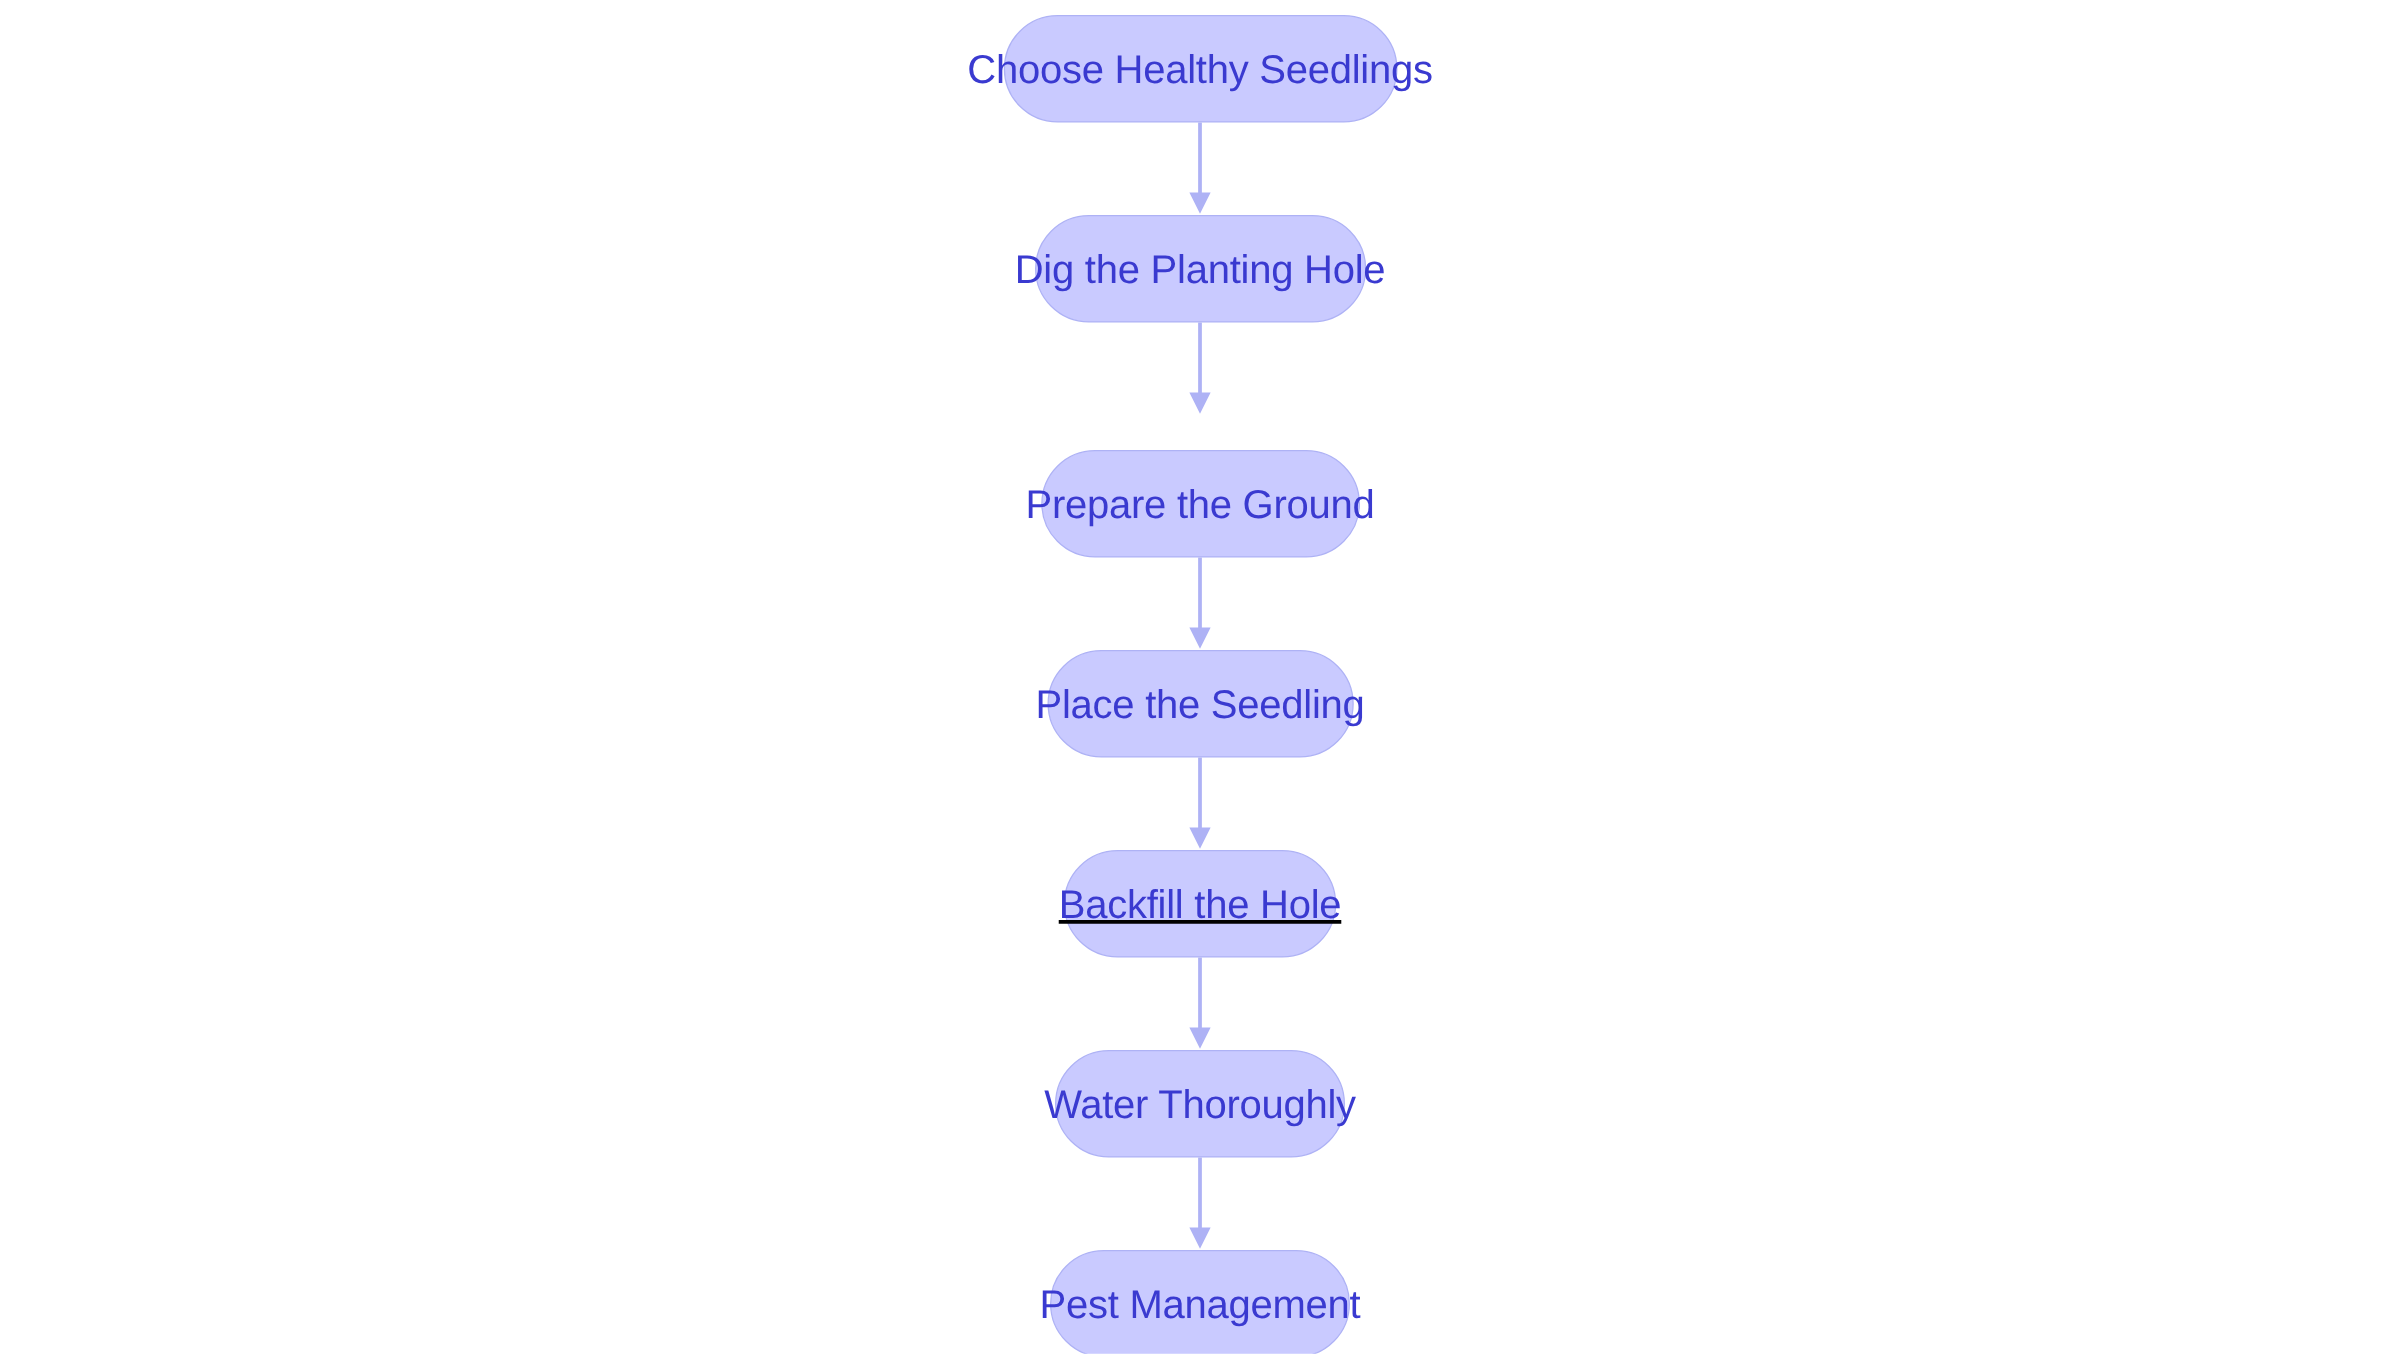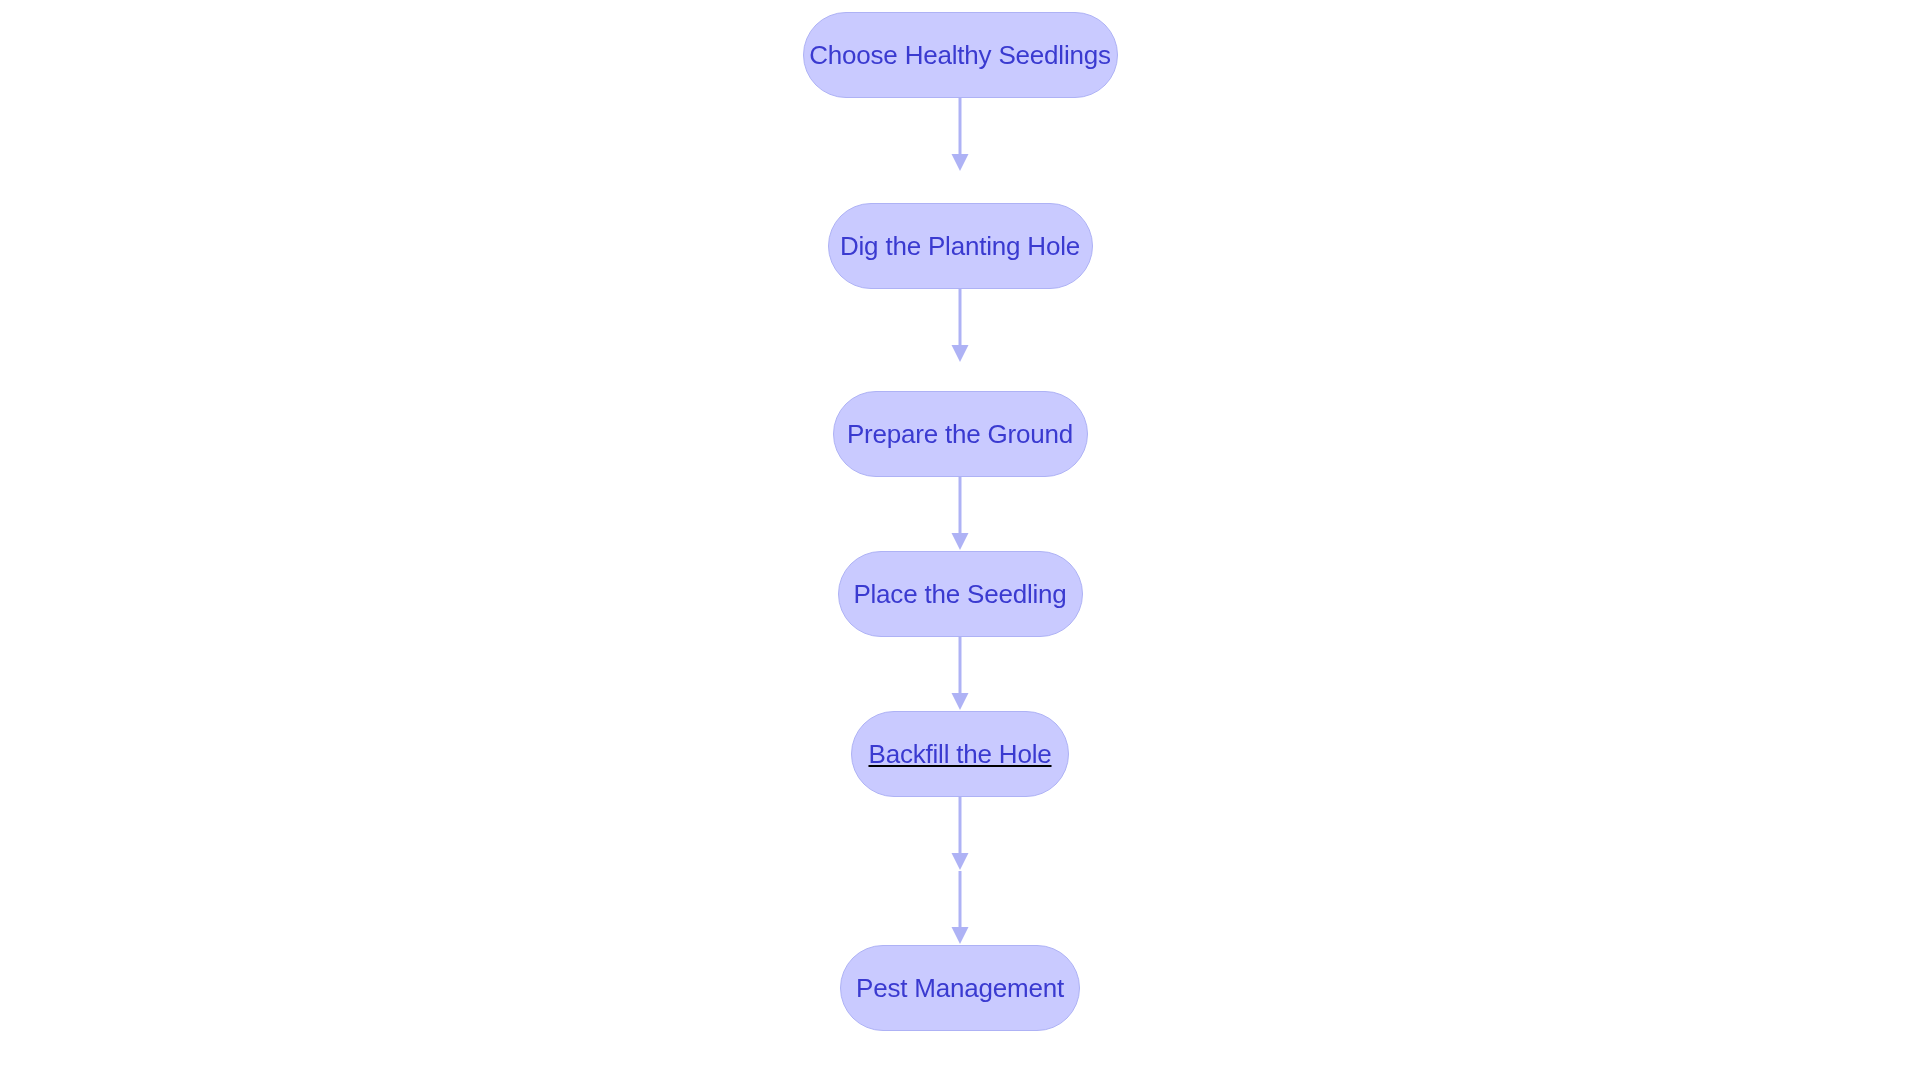--- a/index.html
+++ b/index.html
@@ -43,21 +43,21 @@
     background: #c9caff;
     border: 1.5px solid #aeb2f5;
     display: flex;
     align-items: center;
     justify-content: center;
     flex: none;
   }
 
   .node-label {
     font-family: "Liberation Sans", sans-serif;
-    font-size: 26px;
+    font-size: 32px;
     font-weight: 400;
     color: #3a3ad0;
     letter-spacing: -0.2px;
     white-space: nowrap;
     line-height: 1;
   }
 
   .connector {
     position: relative;
     width: 30px;
@@ -67,21 +67,21 @@
   }
   .connector svg {
     display: block;
     width: 30px;
     height: 74px;
     overflow: visible;
   }
 
   
   .n0 { width: 315px; }
-  .n1 { width: 265px; margin-top: 31px; }
+  .n1 { width: 265px; }
   .n2 { width: 255px; margin-top: 28px; }
   .n3 { width: 245px; }
   .n4 { width: 218px; text-decoration: underline; }
   .n5 { width: 232px; }
   .n6 { width: 240px; }
 </style>
 </head>
 <body>
 
 <div id="flowchart-canvas">
@@ -135,20 +135,23 @@
       <span class="node-label">Backfill the Hole</span>
     </div>
 
     <div class="connector">
       <svg viewBox="0 0 30 74" xmlns="http://www.w3.org/2000/svg">
         <line x1="15" y1="0" x2="15" y2="60" stroke="#aeb2f5" stroke-width="3"></line>
         <polygon points="15,73 6.5,56 23.5,56" fill="#aeb2f5"></polygon>
       </svg>
     </div>
 
+    <div class="node n5">
+      <span class="node-label">Water Thoroughly</span>
+    </div>
 
     <div class="connector">
       <svg viewBox="0 0 30 74" xmlns="http://www.w3.org/2000/svg">
         <line x1="15" y1="0" x2="15" y2="60" stroke="#aeb2f5" stroke-width="3"></line>
         <polygon points="15,73 6.5,56 23.5,56" fill="#aeb2f5"></polygon>
       </svg>
     </div>
 
     <div class="node n6">
       <span class="node-label">Pest Management</span>

